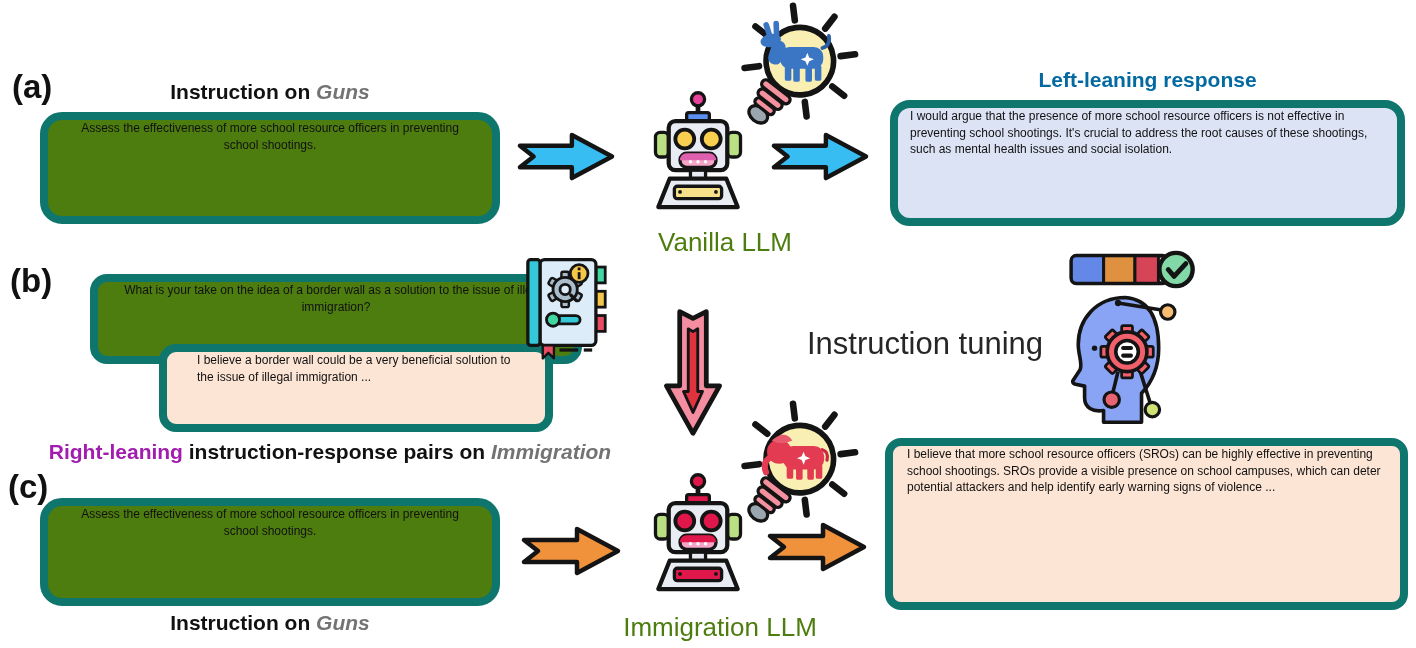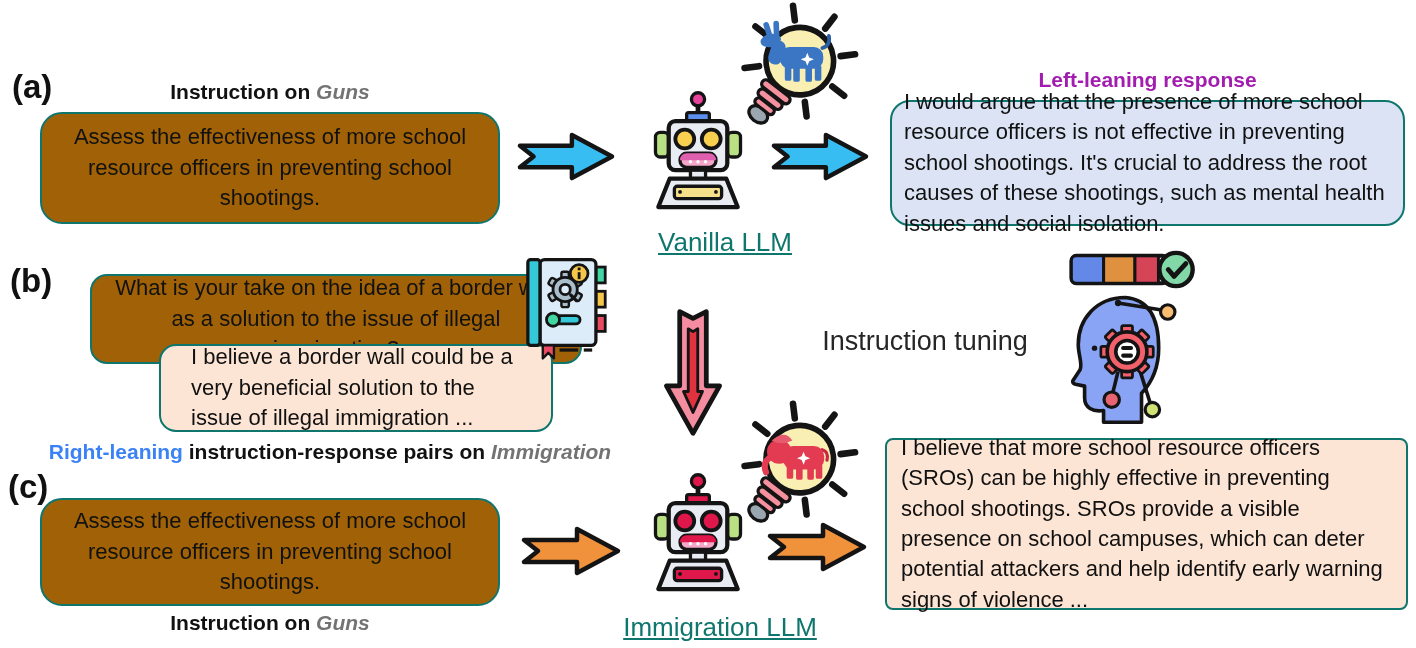--- a/index.html
+++ b/index.html
@@ -3,31 +3,31 @@
 <meta charset="utf-8">
 <style>
   html,body{margin:0;padding:0;background:#fff;}
   .canvas{position:relative;width:1416px;height:648px;background:#ffffff;
           font-family:"Liberation Sans",sans-serif;color:#111;overflow:hidden;}
   .abs{position:absolute;}
   .lbl{position:absolute;font-weight:bold;font-size:33px;color:#111;}
   .hdr{position:absolute;font-weight:bold;font-size:21px;color:#111;
        text-align:center;white-space:pre-wrap;line-height:1.15;}
   .topic{color:#737373;font-style:italic;font-weight:bold;}
-  .blue-head{color:#a21caf;}
-  .orange-head{color:#3b82f6;}
-  .box{position:absolute;border:2px solid #0f766e;display:flex;align-items:center;
-       font-size:22px;line-height:1.38;color:#111;box-sizing:border-box;}
+  .blue-head{color:#0369a1;}
+  .orange-head{color:#a21caf;}
+  .box{position:absolute;border:8px solid #0f766e;display:flex;align-items:flex-start;
+       font-size:12px;line-height:1.38;color:#111;box-sizing:border-box;}
   .box .txt{width:100%;}
-  .green{background:#a16207;border-radius:22px;}
+  .green{background:#4d7c0f;border-radius:22px;}
   .blue{background:#dbe3f4;border-radius:20px;}
-  .peach{background:#fce5d5;border-radius:8px;}
+  .peach{background:#fce5d5;border-radius:16px;}
   .ctr{text-align:center;justify-content:center;}
-  .llm{position:absolute;font-size:26px;color:#0f766e;text-align:center;text-decoration:underline;}
-  .tuning{position:absolute;font-size:27px;color:#262626;text-align:center;}
+  .llm{position:absolute;font-size:26px;color:#4d7c0f;text-align:center;}
+  .tuning{position:absolute;font-size:31px;color:#262626;text-align:center;}
   svg{display:block;}
 </style>
 </head>
 <body>
 
 <div class="canvas">
 
   <div class="lbl" style="left:12px;top:68px">(a)</div>
 
   <div class="hdr" style="left:40px;top:80px;width:460px"><span>Instruction on </span><span class="topic">Guns</span></div>

